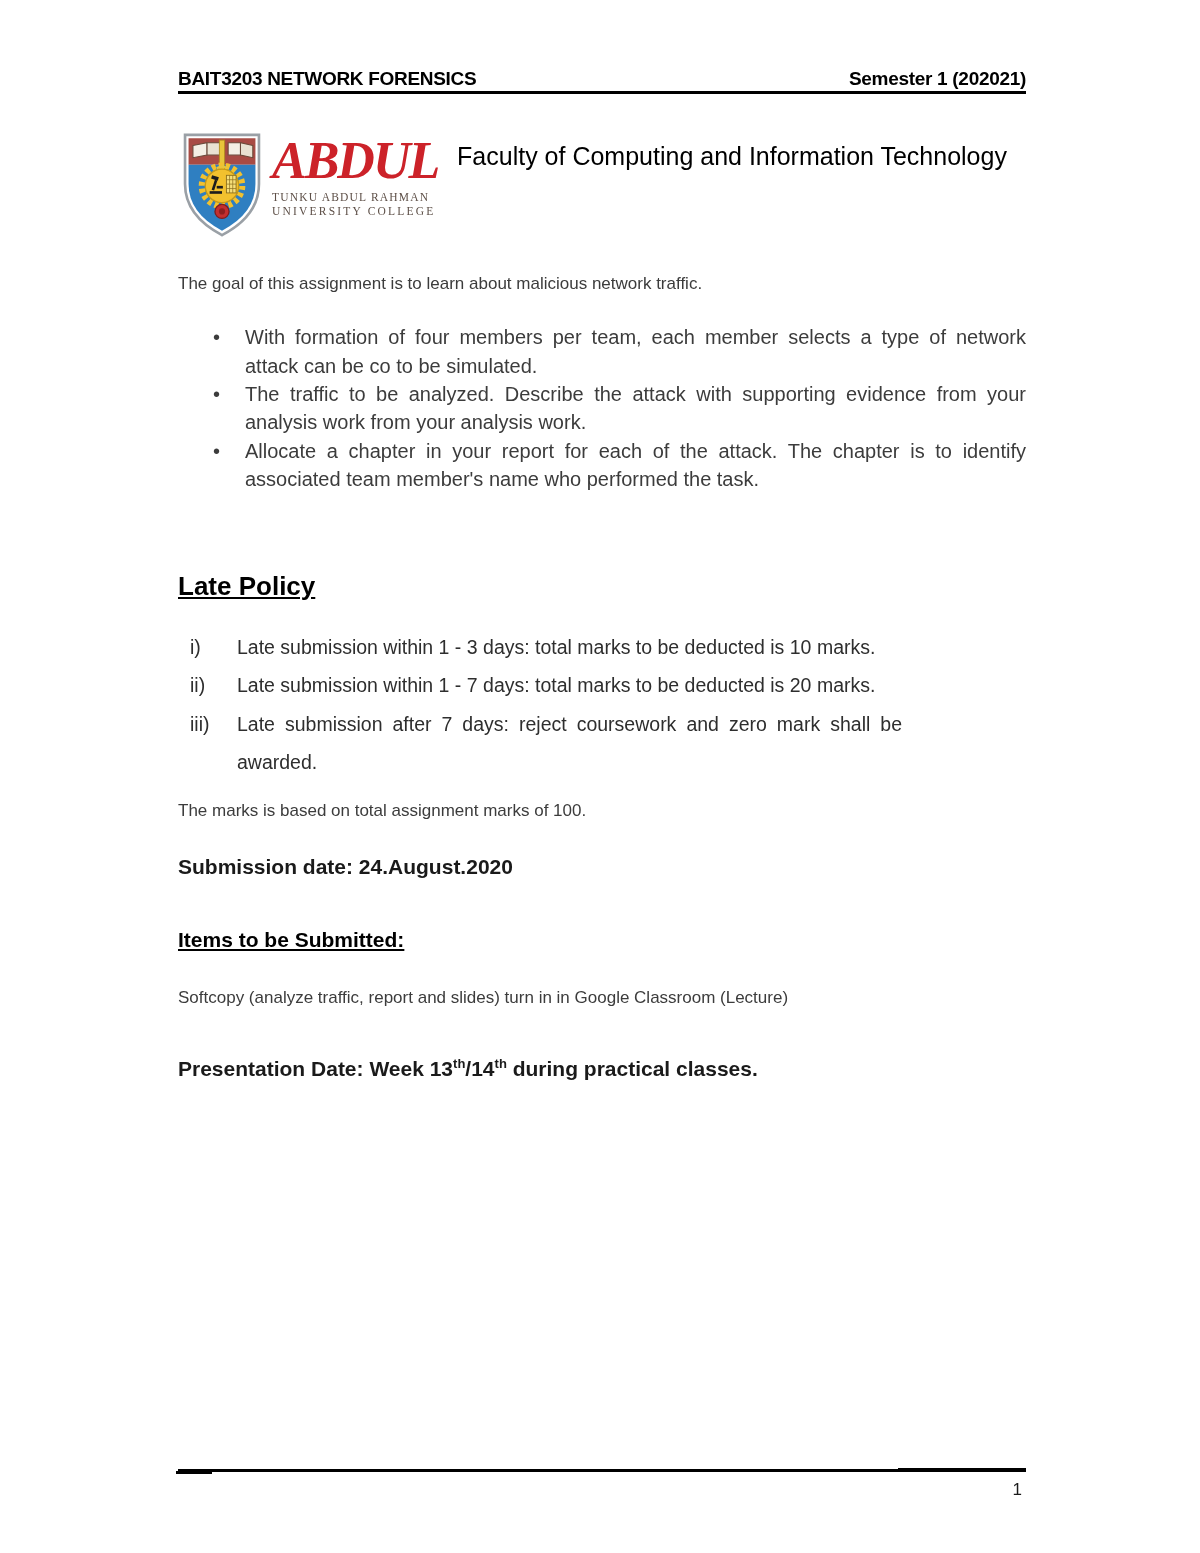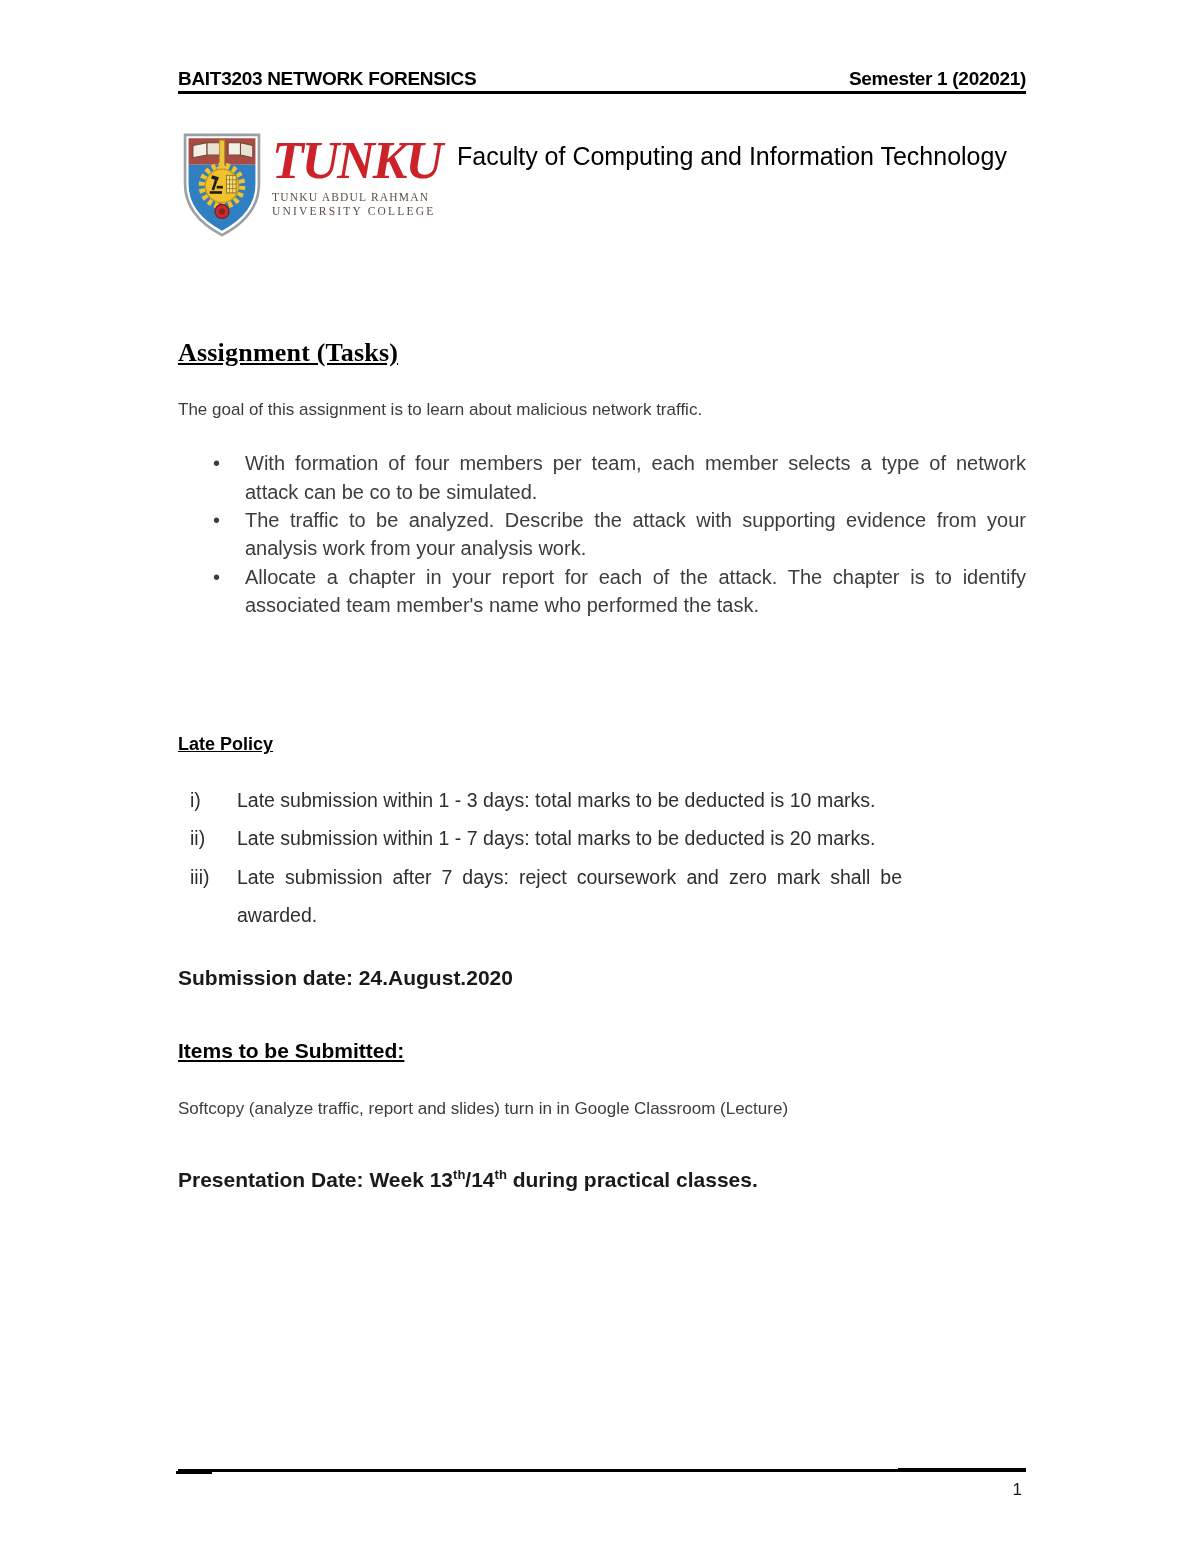--- a/index.html
+++ b/index.html
@@ -104,23 +104,23 @@
   .assignment-bullets li::before {
     content: "•";
     position: absolute;
     left: -32px;
     top: 0;
     color: #3c3c3c;
   }
 
   
   .late-policy-heading {
-    margin-top: 115px;
-    font-weight: bold;
-    font-size: 18px;
+    margin-top: 78px;
+    font-weight: bold;
+    font-size: 26px;
     text-decoration: underline;
   }
   .late-policy-intro {
     margin-top: 22px;
     margin-left: 10px;
     width: 700px;
     color: #2e2e2e;
     font-size: 19.5px;
     line-height: 1.95;
     text-align: justify;
@@ -243,29 +243,28 @@
           </g>
 
           <g>
             <circle cx="50" cy="93" r="8" fill="#c42f2f" stroke="#7e1d1d" stroke-width="1.5"></circle>
             <circle cx="50" cy="93" r="3.5" fill="#8f1f1f"></circle>
           </g>
 
           <path d="M44,44 q6,-4 12,0" stroke="#e8c53a" stroke-width="2.5" fill="none"></path>
         </svg>
         <div class="logo-wordmark">
-          <span class="logo-acronym">TUNKU</span>
+          <span class="logo-acronym">ABDUL</span>
           <span class="logo-name">TUNKU ABDUL RAHMAN</span>
           <span class="logo-name second">UNIVERSITY COLLEGE</span>
         </div>
       </div>
       <div class="faculty-title">Faculty of Computing and Information Technology</div>
     </div>
 
-    <div class="assignment-heading">Assignment (Tasks)</div>
     <p class="body-text assignment-intro">The goal of this assignment is to learn about malicious network traffic.</p>
 
     <ul class="assignment-bullets">
       <li>With formation of four members per team, each member selects a type of network attack can be co to be simulated.</li>
       <li>The traffic to be analyzed. Describe the attack with supporting evidence from your analysis work from your analysis work.</li>
       <li>Allocate a chapter in your report for each of the attack. The chapter is to identify associated team member's name who performed the task.</li>
     </ul>
 
     <div class="late-policy-heading">Late Policy</div>
 
@@ -277,20 +276,21 @@
       <div class="lp-item">
         <span class="lp-marker">ii)</span>
         <span class="lp-text">Late submission within 1 - 7 days: total marks to be deducted is 20 marks.</span>
       </div>
       <div class="lp-item">
         <span class="lp-marker">iii)</span>
         <span class="lp-text">Late submission after 7 days: reject coursework and zero mark shall be awarded.</span>
       </div>
     </div>
 
+    <p class="body-text marks-note">The marks is based on total assignment marks of 100.</p>
 
     <div class="submission-date">Submission date: 24.August.2020</div>
 
     <div class="items-heading">Items to be Submitted:</div>
     <p class="body-text items-body">Softcopy (analyze traffic, report and slides) turn in in Google Classroom (Lecture)</p>
 
     <div class="presentation-line">
       <span>Presentation Date: Week 13</span><sup>th</sup><span>/14</span><sup>th</sup><span> during practical classes.</span>
     </div>
 

